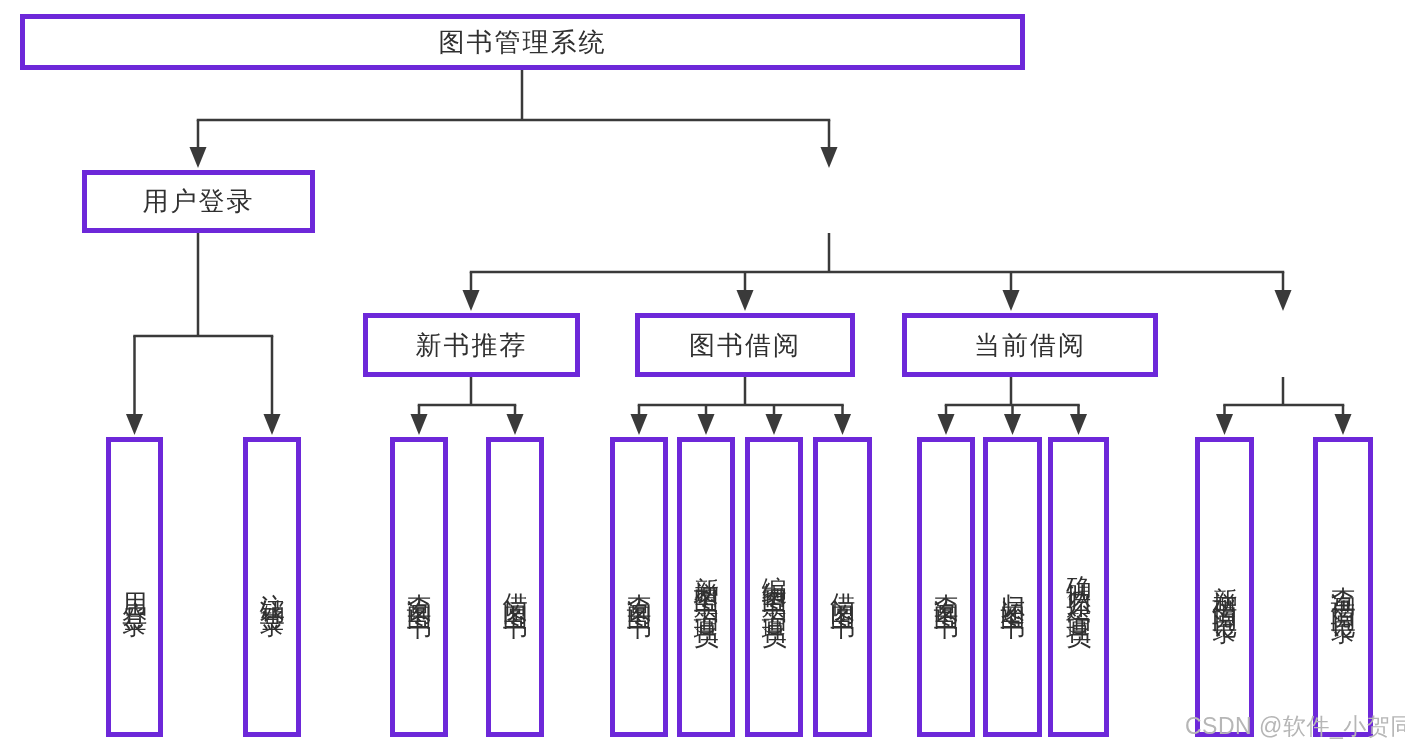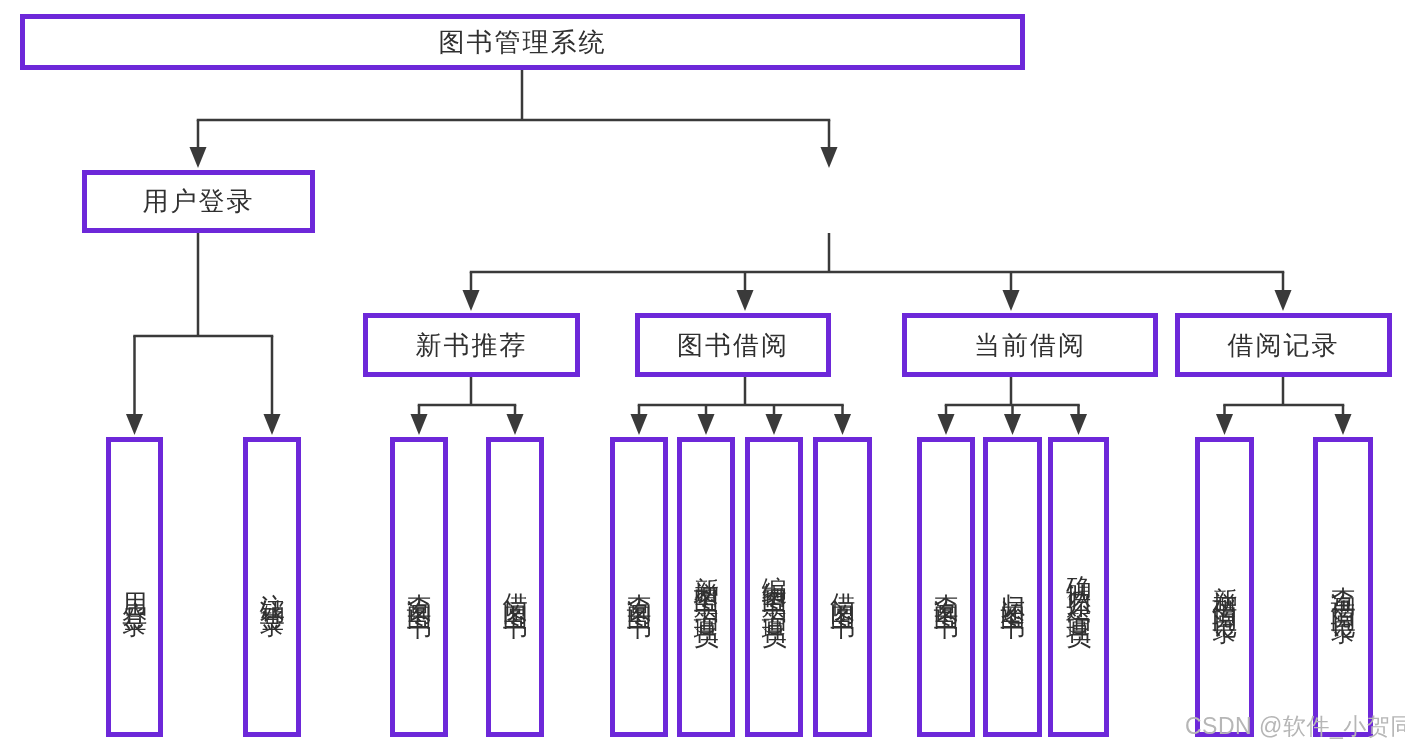--- a/index.html
+++ b/index.html
@@ -121,28 +121,25 @@
     <span class="h-label">图书管理系统</span>
   </div>
 
   <div class="node" style="left:82px; top:170px; width:233px; height:63px;">
     <span class="h-label">用户登录</span>
   </div>
 
   <div class="node" style="left:363px; top:313px; width:217px; height:64px;">
     <span class="h-label">新书推荐</span>
   </div>
-  <div class="node" style="left:635px; top:313px; width:196px; height:64px;">
+  <div class="node" style="left:635px; top:313px; width:220px; height:64px;">
     <span class="h-label">图书借阅</span>
   </div>
   <div class="node" style="left:902px; top:313px; width:256px; height:64px;">
     <span class="h-label">当前借阅</span>
-  </div>
-  <div class="node" style="left:1175px; top:313px; width:217px; height:64px;">
-    <span class="h-label">借阅记录</span>
   </div>
 
   <div class="node" style="left:106px; top:437px; width:57px; height:300px;">
     <span class="v-label">用户登录</span>
   </div>
   <div class="node" style="left:243px; top:437px; width:58px; height:300px;">
     <span class="v-label">注销登录</span>
   </div>
 
   <div class="node" style="left:390px; top:437px; width:58px; height:300px;">

